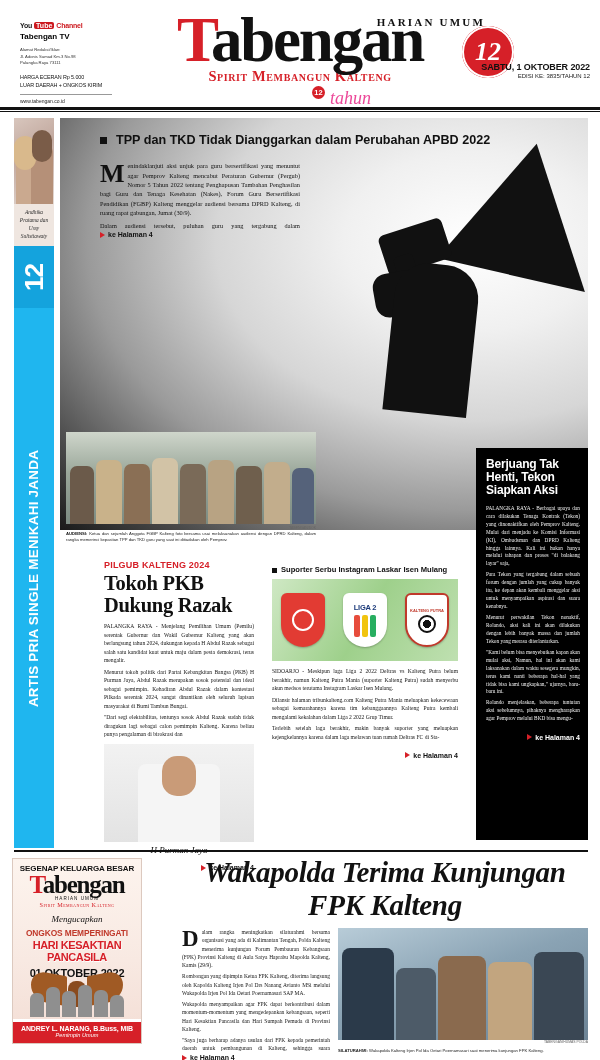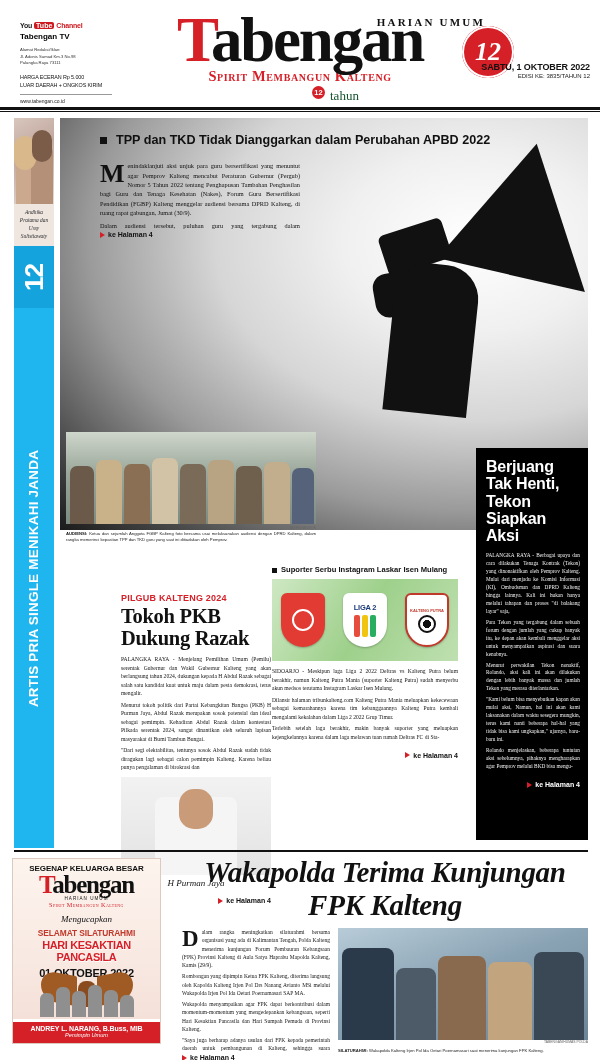--- a/index.html
+++ b/index.html
@@ -45,22 +45,22 @@
     color: #111; font-weight: bold;
   }
   .mh-12badge {
     position: absolute; left: 312px; top: 86px;
     width: 13px; height: 13px; border-radius: 50%;
     background: #d62028; color: #fff; font-size: 7.5px; font-weight: bold;
     text-align: center; line-height: 13px;
   }
   .mh-script {
     position: absolute; left: 330px; top: 88px;
-    font-family: "Liberation Serif", serif; 
-    font-size: 13px; color: #14532d;
+    font-family: "Liberation Serif", serif; font-style: italic;
+    font-size: 18px; color: #ec4899;
   }
   .mh-seal {
     position: absolute; right: 86px; top: 26px;
     width: 52px; height: 52px; border-radius: 50%;
     background: #d62028; color: #fff;
     font-family: "Liberation Serif", serif;
     font-size: 26px; font-weight: bold; font-style: italic;
     text-align: center; line-height: 52px;
     box-shadow: inset 0 0 0 2px #fff, inset 0 0 0 3px #d62028;
   }
@@ -181,32 +181,32 @@
   .cap-wrap { position: absolute; left: 66px; top: 526px; width: 250px; }
   .cap-credit { font-size: 3.4px; color: #666; text-align: right; margin-bottom: 1px; }
   .cap-text { font-size: 4.2px; line-height: 1.5; color: #222; text-align: justify; }
   .cap-text b { color:#111; }
 
   
   .blackbox {
     position: absolute; left: 476px; top: 448px; width: 112px; height: 392px;
     background: #000; color: #fff; padding: 10px 8px 8px 10px;
   }
-  .bb-title { font-size: 16px; font-weight: bold; line-height: 1.08; letter-spacing: -0.2px; }
+  .bb-title { font-size: 12px; font-weight: bold; line-height: 1.08; letter-spacing: -0.2px; }
   .bb-body {
     font-family: "Liberation Serif", serif;
     font-size: 5.3px; line-height: 1.5; text-align: justify;
     margin-top: 8px; color: #f2f2f2;
   }
   .bb-body p { margin-bottom: 3px; }
   .bb-jump { margin-top: 2px; text-align: right; }
   .bb-jump .jump { color: #fff; }
 
   
-  .col-pkb { position: absolute; left: 121px; top: 560px; width: 150px; margin-top: 33px; }
+  .col-pkb { position: absolute; left: 104px; top: 560px; width: 150px; }
   .kicker { font-size: 9px; font-weight: bold; color: #d62028; letter-spacing: 0.2px; margin-bottom: 3px; }
   .col-head {
     font-family: "Liberation Serif", serif;
     font-size: 20.5px; font-weight: bold; line-height: 1.06; color: #111; letter-spacing: -0.3px;
   }
   .col-body {
     font-family: "Liberation Serif", serif;
     font-size: 5.6px; line-height: 1.52; text-align: justify; color: #151515; margin-top: 6px;
   }
   .col-body p { margin-bottom: 3px; }
@@ -252,21 +252,21 @@
     font-family: "Liberation Serif", serif;
     font-size: 5.6px; line-height: 1.52; text-align: justify; color: #151515; margin-top: 6px;
   }
   .bola-body p { margin-bottom: 3px; }
   .bola-jump { text-align: right; margin-top: 1px; }
 
   
   .bot-divider { position:absolute; left: 14px; top: 850px; width: 574px; height: 1.5px; background:#111; }
 
   .ad {
-    position: absolute; left: 12px; top: 858px; width: 149px; height: 186px;
+    position: absolute; left: 12px; top: 858px; width: 130px; height: 186px;
     background: linear-gradient(180deg,#fdf4ee 0%, #f8e9e2 55%, #f3ddd4 100%);
     border: 1px solid #dcc9bf; overflow: hidden; text-align: center; padding-top: 5px;
   }
   .ad-l1 { font-size: 8px; font-weight: bold; color: #111; letter-spacing: -0.1px; }
   .ad-logo {
     font-family: "Liberation Serif", serif; font-size: 25px; font-weight: bold;
     color: #111; letter-spacing: -1.2px; line-height: 1; margin-top: -1px; position: relative;
   }
   .ad-logo .tletter { color: #d62028; }
   .ad-harian { font-size: 4.6px; font-variant: small-caps; color:#111; letter-spacing:1px; margin-top:-1px; }
@@ -490,21 +490,21 @@
   <div class="bot-divider"></div>
 
   <div class="ad">
     <div class="ad-l1">SEGENAP KELUARGA BESAR</div>
     <div class="ad-logo">
       <span class="tletter">T</span><span>abengan</span>
     </div>
     <div class="ad-harian">HARIAN UMUM</div>
     <div class="ad-spirit">Spirit Membangun Kalteng</div>
     <div class="ad-meng">Mengucapkan</div>
-    <div class="ad-sel">SELAMAT SILATURAHMI</div>
+    <div class="ad-sel">ONGKOS MEMPERINGATI</div>
     <div class="ad-hari">HARI KESAKTIAN PANCASILA</div>
     <div class="ad-date">01 OKTOBER 2022</div>
     <div class="ad-garuda">
       <div class="wing l"></div>
         <div class="wing r"></div>
         <div class="garuda-b"></div>
     </div>
     <div class="ad-people">
       <i style="height:24px"></i>
         <i style="height:30px"></i>

